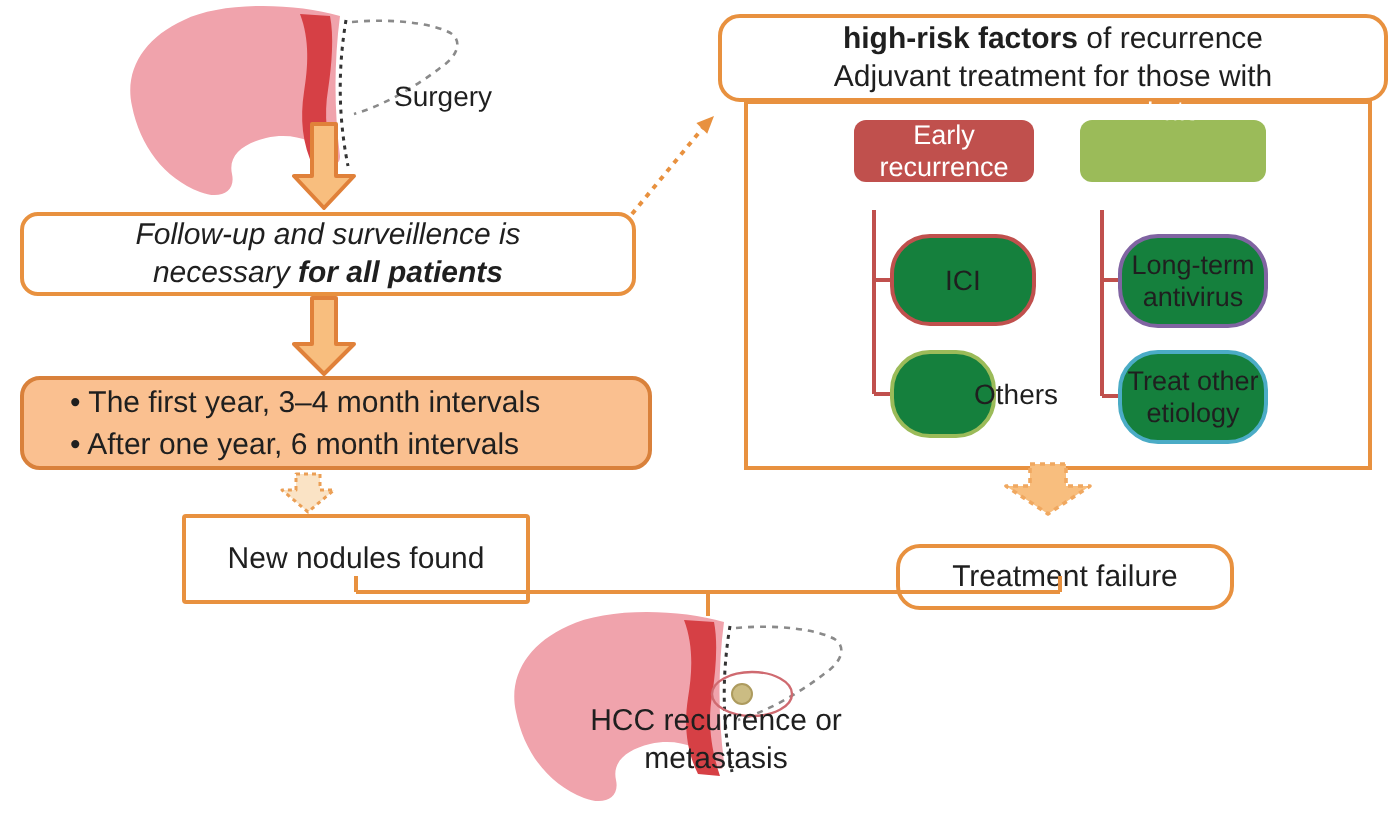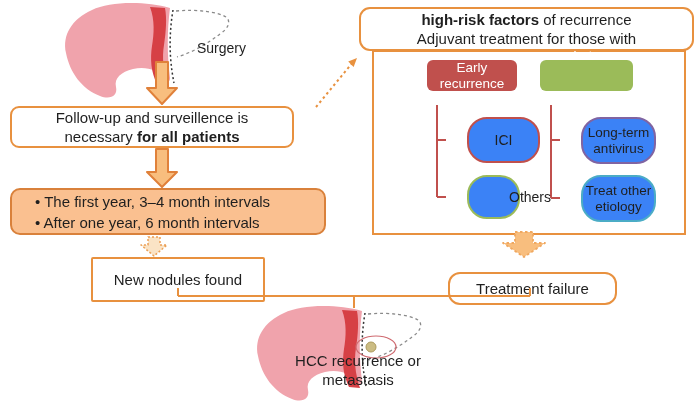--- a/index.html
+++ b/index.html
@@ -4,38 +4,38 @@
 <style>
   html,body{margin:0;padding:0;background:#fff;}
   .canvas{position:relative;width:700px;height:410px;background:#fff;overflow:hidden;
           font-family:"Liberation Sans",sans-serif;color:var(--text,#1f1f1f);}
   .abs{position:absolute;}
   .box{position:absolute;box-sizing:border-box;background:#fff;
        display:flex;flex-direction:column;justify-content:center;
        text-align:center;font-size:15px;line-height:19px;}
   .o-border{border:2px solid var(--orange,#E8913F);}
   .rounded{border-radius:9px;}
-  .followup{left:10px;top:106px;width:284px;height:42px;}
+  .followup{left:10px;top:106px;width:308px;height:42px;font-style:italic;}
   .adj-header{left:359px;top:7px;width:335px;height:44px;border-radius:11px;z-index:3;}
   .container{left:372px;top:50px;width:314px;height:185px;z-index:1;}
   .interval{left:10px;top:188px;width:316px;height:47px;
             background:var(--peach-fill,#FAC090);
             border:2px solid var(--orange-dark,#D9813B);border-radius:10px;
             align-items:flex-start;text-align:left;padding-left:23px;line-height:21px;}
   .interval .row{display:block;}
   .nodules{left:91px;top:257px;width:174px;height:45px;border-radius:2px;text-align:center;}
   .failure{left:448px;top:272px;width:169px;height:33px;border-radius:12px;}
   .hdr-box{position:absolute;box-sizing:border-box;top:60px;height:31px;border-radius:6px;
            display:flex;flex-direction:column;justify-content:center;text-align:center;
            color:#fff;font-size:13.5px;line-height:16px;z-index:3;}
   .early{left:427px;width:90px;background:var(--red,#C0504D);}
   .late{left:540px;width:93px;background:var(--green,#9BBB59);gap:24px;}
-  .child{position:absolute;box-sizing:border-box;background:#3b82f6;border-radius:20px;
+  .child{position:absolute;box-sizing:border-box;background:#15803d;border-radius:20px;
          display:flex;flex-direction:column;justify-content:center;text-align:center;
-         font-size:13.5px;line-height:16px;z-index:3;margin-left:22px;}
+         font-size:13.5px;line-height:16px;z-index:3;}
   .ici{left:445px;top:117px;width:73px;height:46px;border:2px solid var(--red,#C0504D);font-size:14px;}
   .others{left:445px;top:175px;width:53px;height:44px;border:2px solid var(--green,#9BBB59);font-size:14px;padding-left:40px;}
   .longterm{left:559px;top:117px;width:75px;height:47px;border:2px solid var(--purple,#8064A2);}
   .etiology{left:559px;top:175px;width:75px;height:47px;border:2px solid var(--cyan,#4BACC6);}
   .surgery-label{left:197px;top:40px;font-size:14px;}
   .hcc-label{left:263px;top:351px;width:190px;text-align:center;font-size:15px;line-height:19px;z-index:5;}
   .blockarrow{fill:var(--arrow-fill,#F8BE7E);stroke:var(--arrow-stroke,#E0813A);
               stroke-width:2;stroke-linejoin:round;}
   .blockarrow.pale{fill:var(--pale-arrow-fill,#FAE3C5);stroke-dasharray:2,2;stroke-width:1.5;stroke:#EB9F55;}
   .blockarrow.dashed{stroke-dasharray:2.5,2.5;stroke-width:1.8;stroke:#F0A860;}

